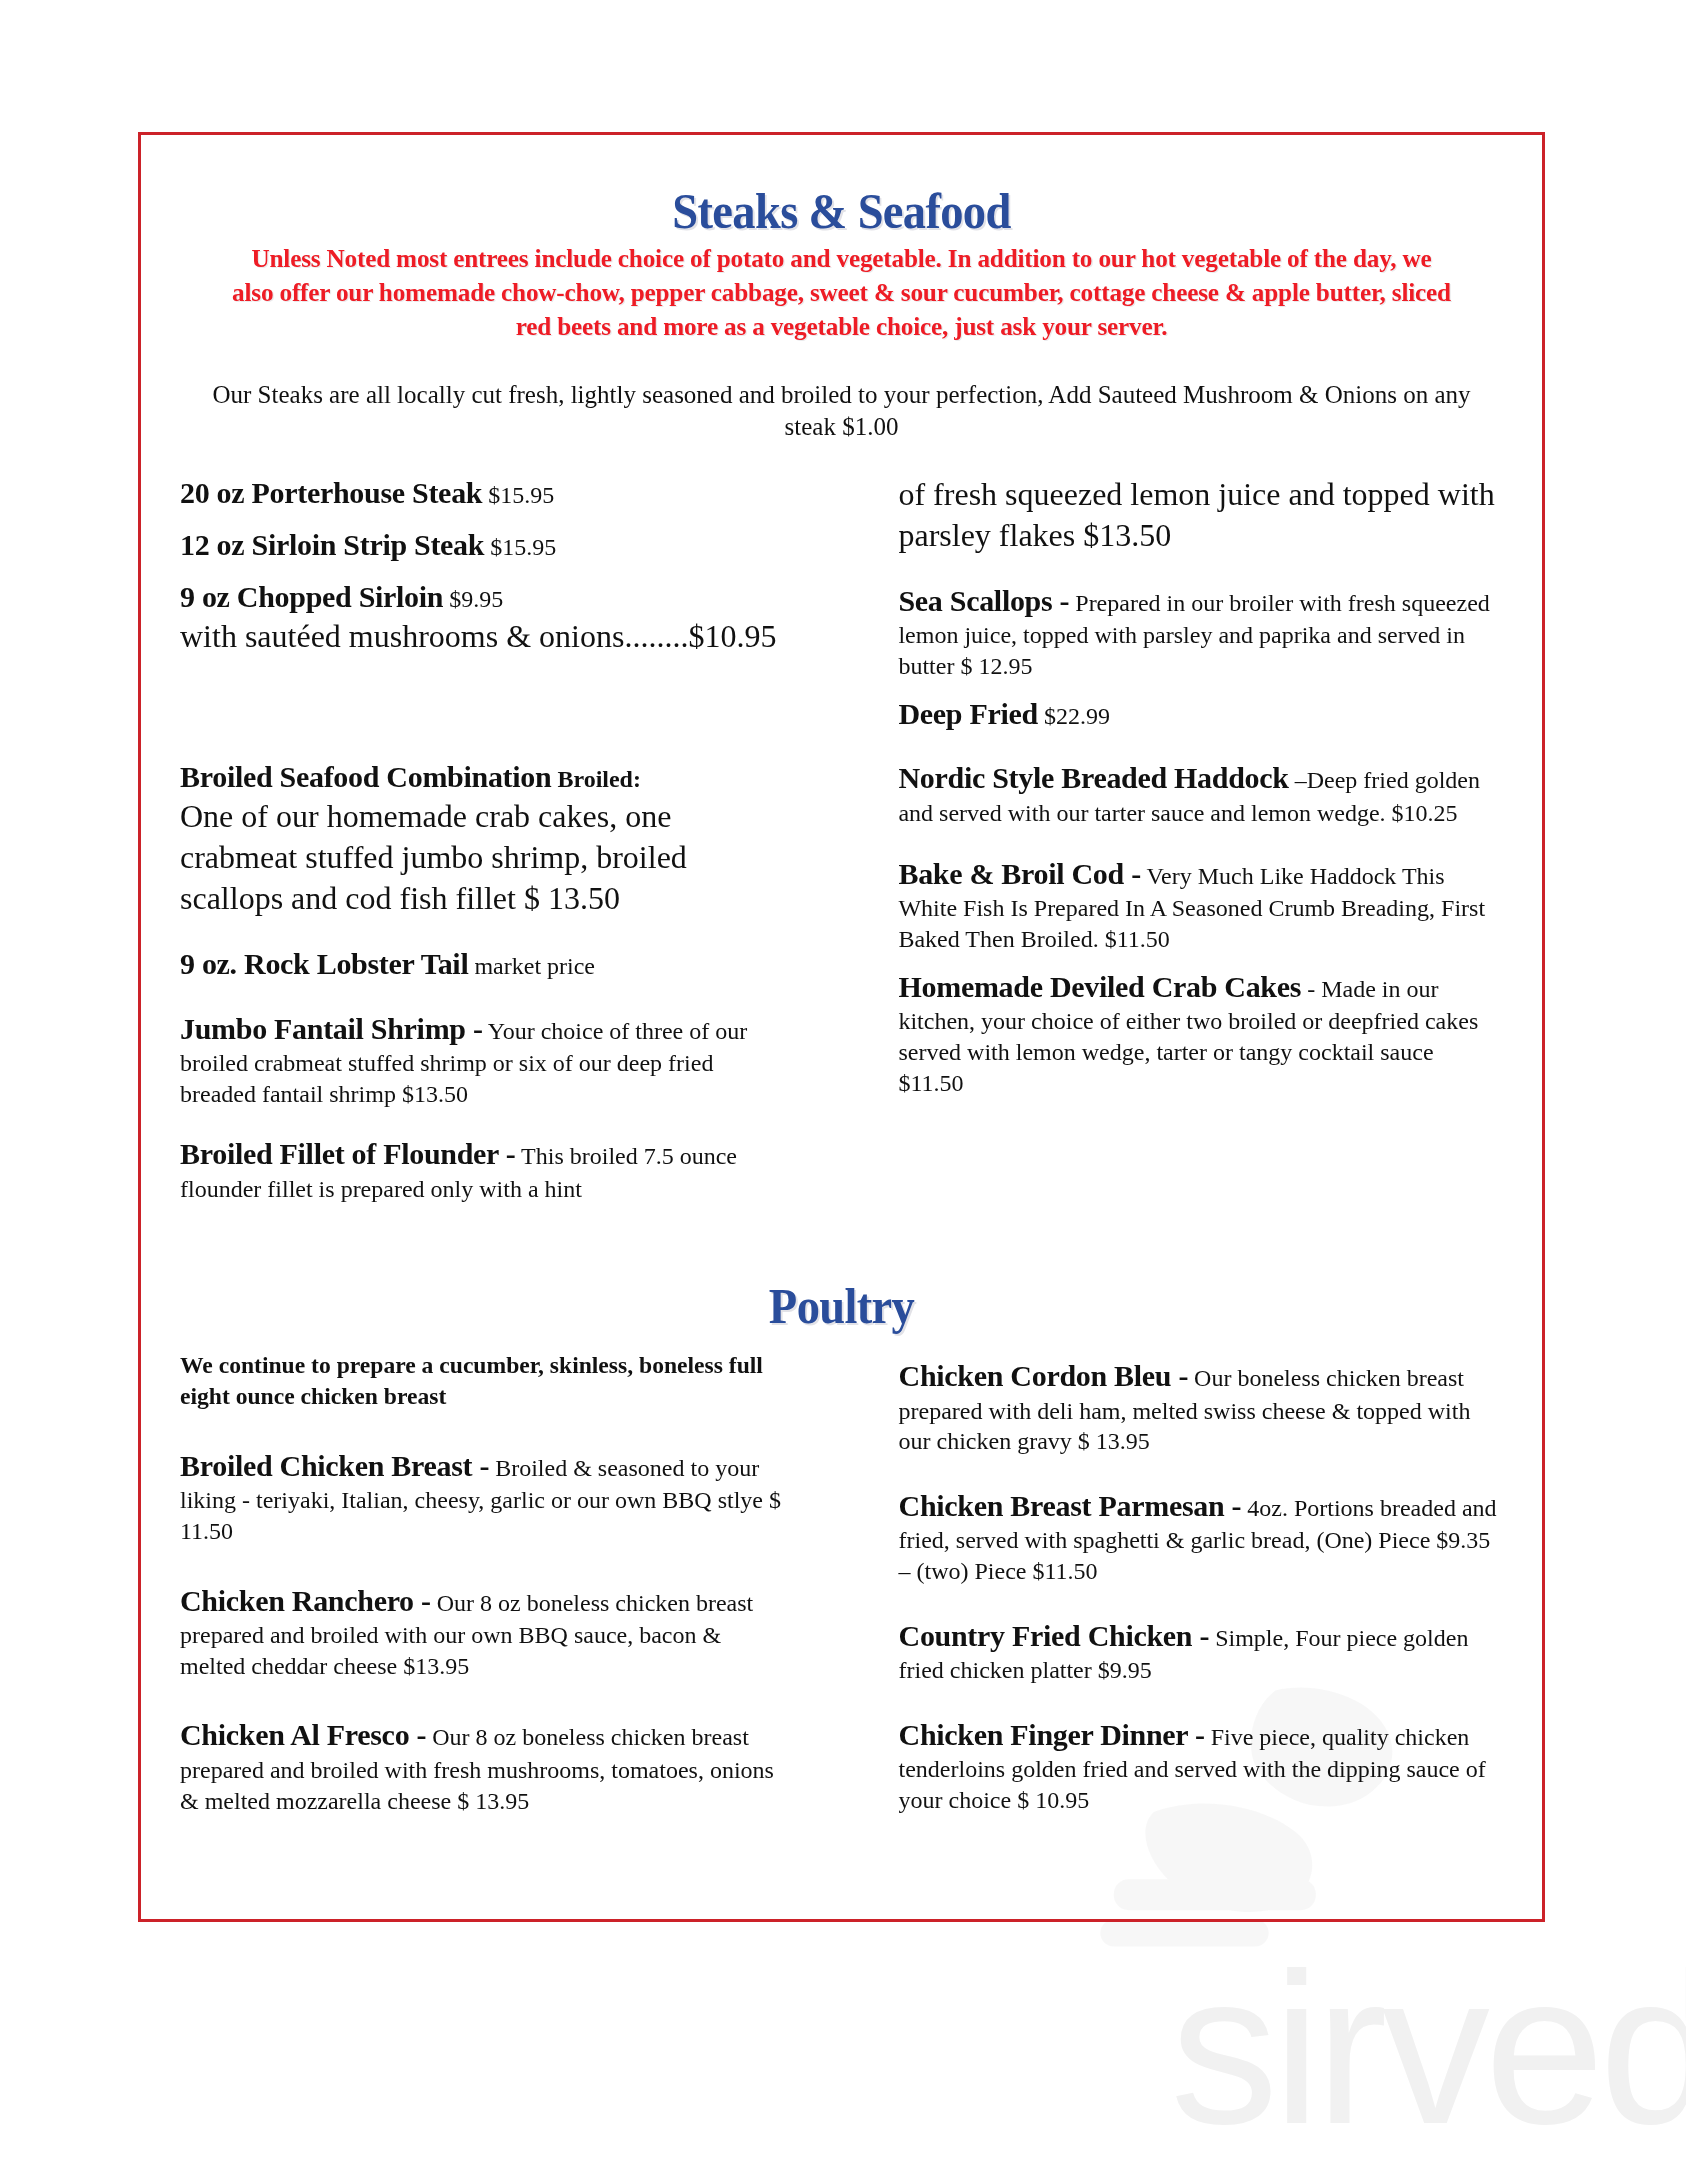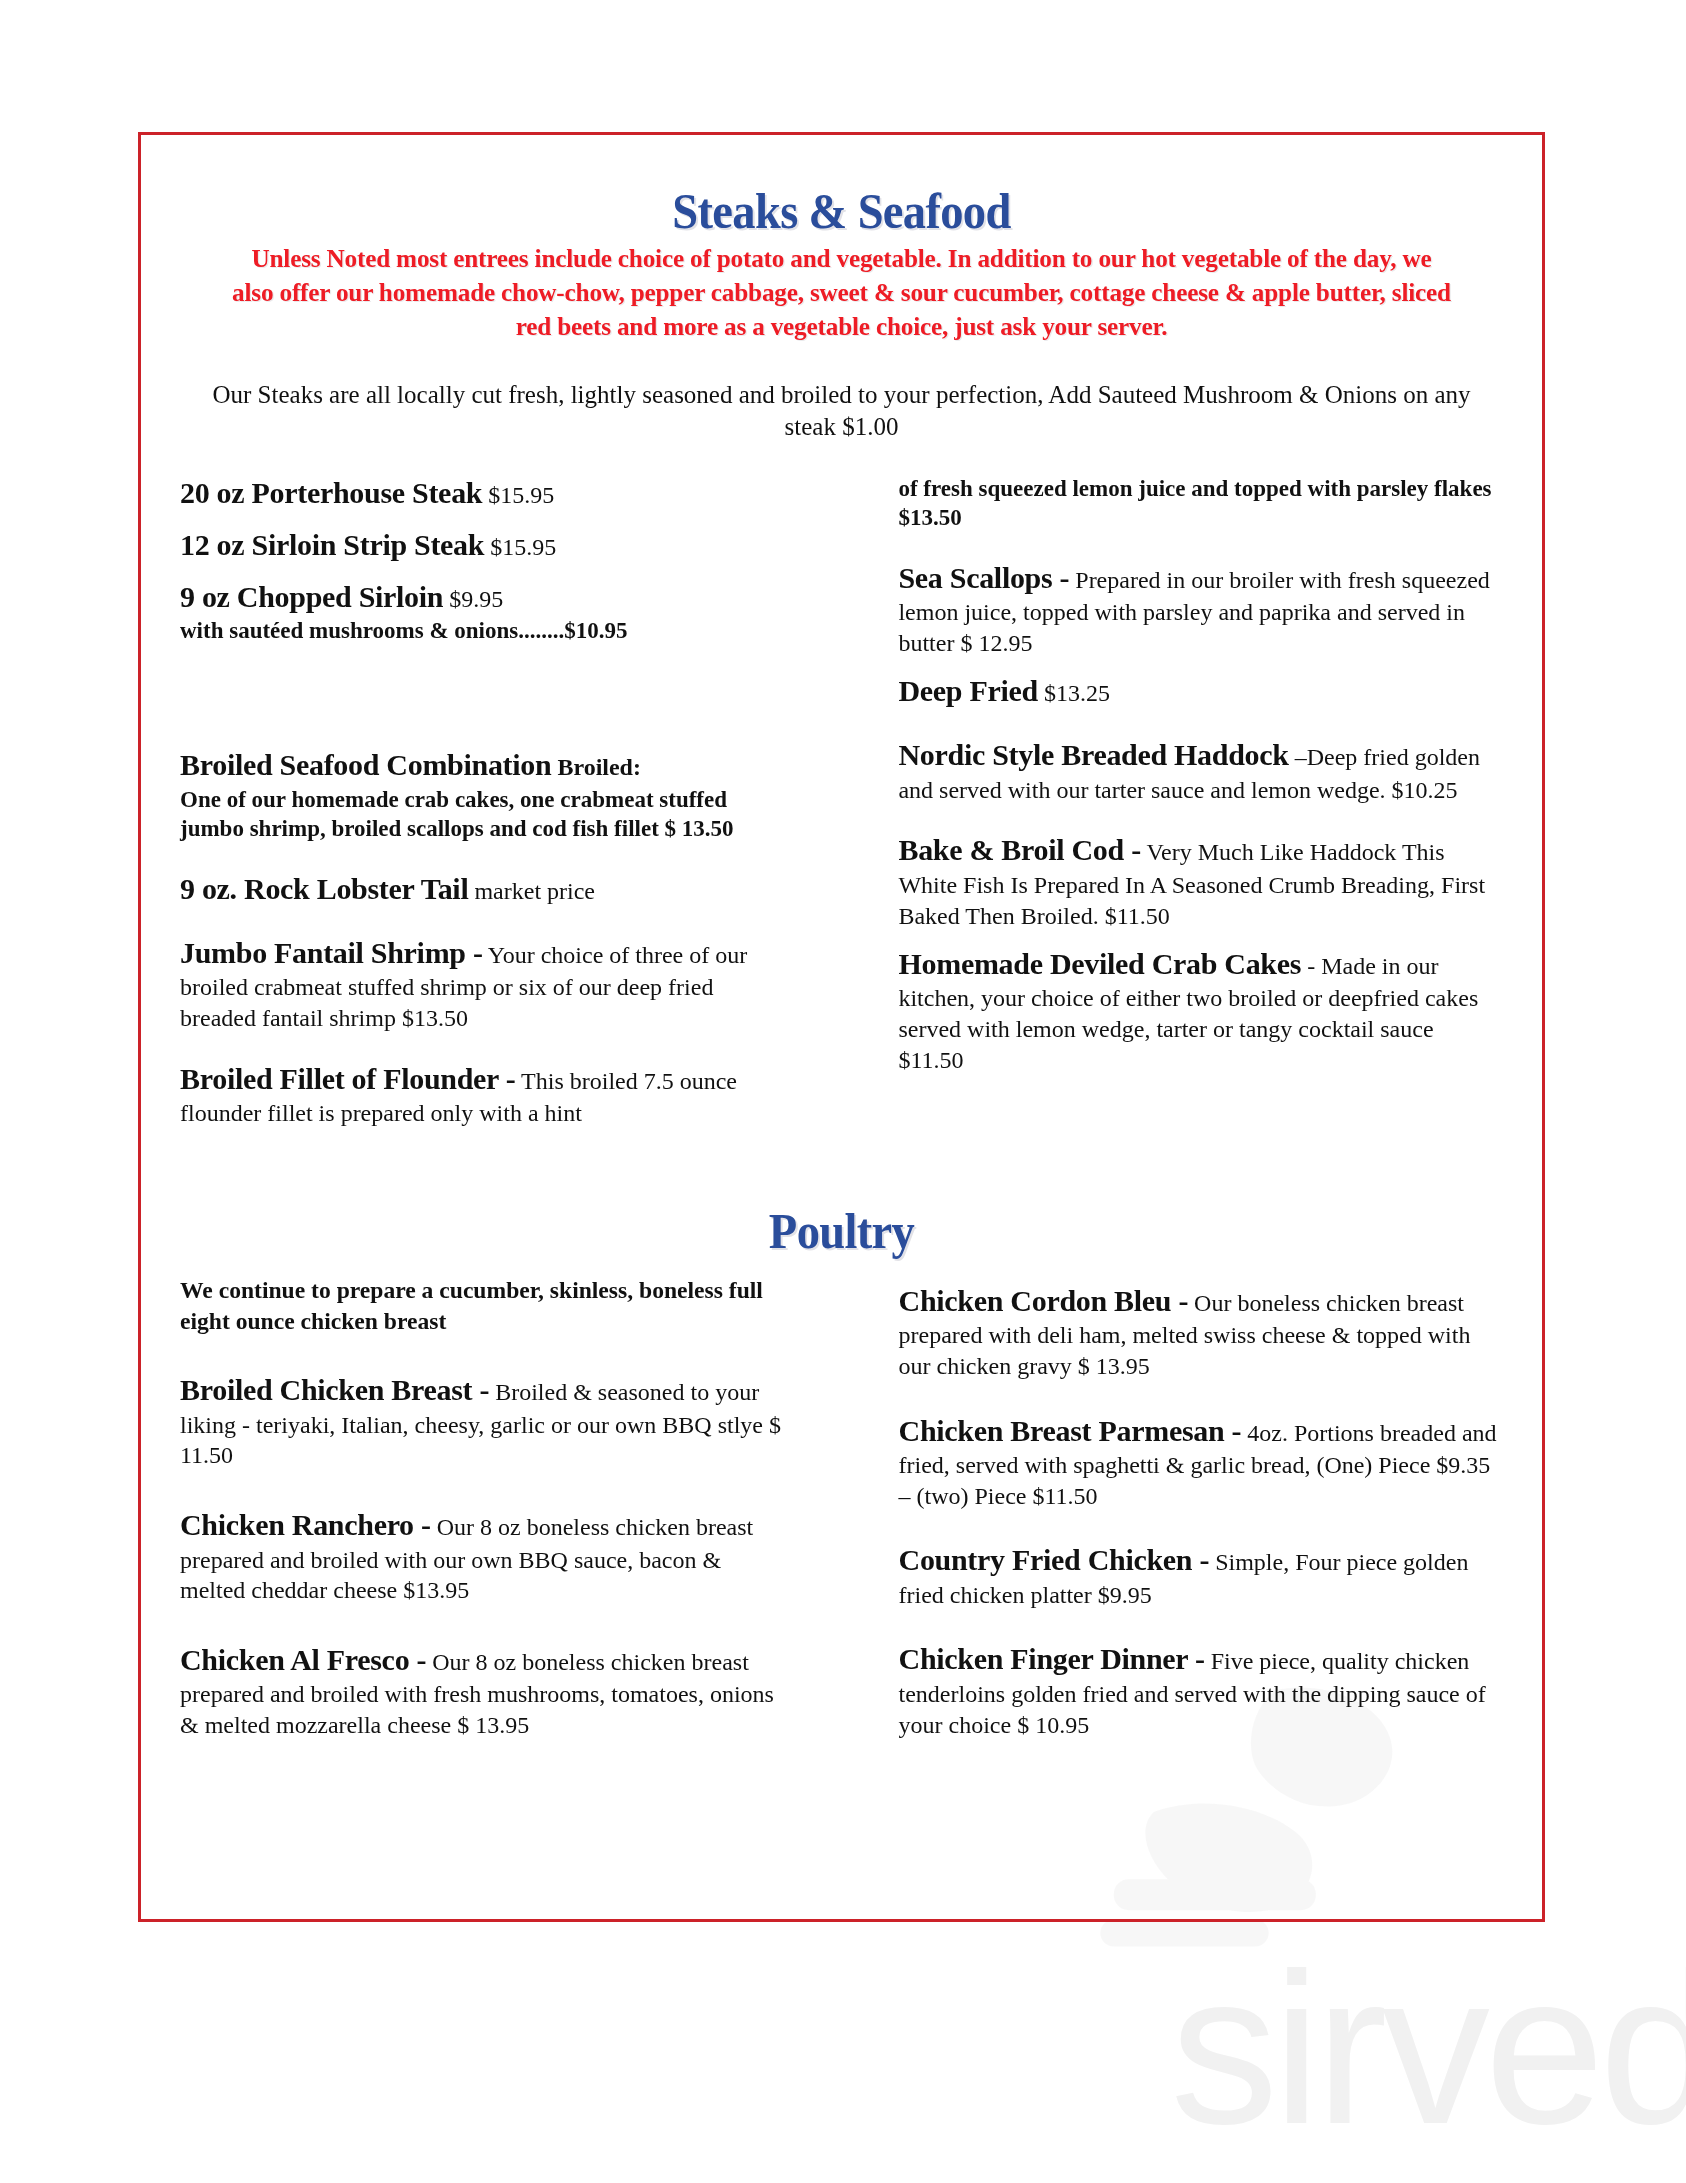--- a/index.html
+++ b/index.html
@@ -123,23 +123,23 @@
 
   
   .item {
     margin-bottom: 26px;
     color: #111;
   }
   .item.tight { margin-bottom: 13.5px; }
   .item.gap-xl { margin-bottom: 101px; }
 
   .item-desc {
-    font-size: 23px;
+    font-size: 32px;
     line-height: 1.28;
-    font-weight: bold;
+    font-weight: normal;
   }
 
   .item-sub {
     font-weight: bold;
     font-size: 24px;
   }
 
   
   .flow {
     font-size: 24px;
@@ -245,21 +245,21 @@
           <div class="item tight">
             <div class="flow">
               <span class="nm">Sea Scallops -</span>
               <span>Prepared in our broiler with fresh squeezed lemon juice, topped with  parsley and paprika and served in butter $ 12.95</span>
             </div>
           </div>
 
           <div class="item">
             <div class="flow">
               <span class="nm">Deep Fried</span>
-              <span class="pr">$13.25</span>
+              <span class="pr">$22.99</span>
             </div>
           </div>
 
           <div class="item">
             <div class="flow">
               <span class="nm">Nordic Style Breaded Haddock</span>
               <span>–Deep fried golden and served with our tarter sauce and lemon wedge. $10.25</span>
             </div>
           </div>
 

